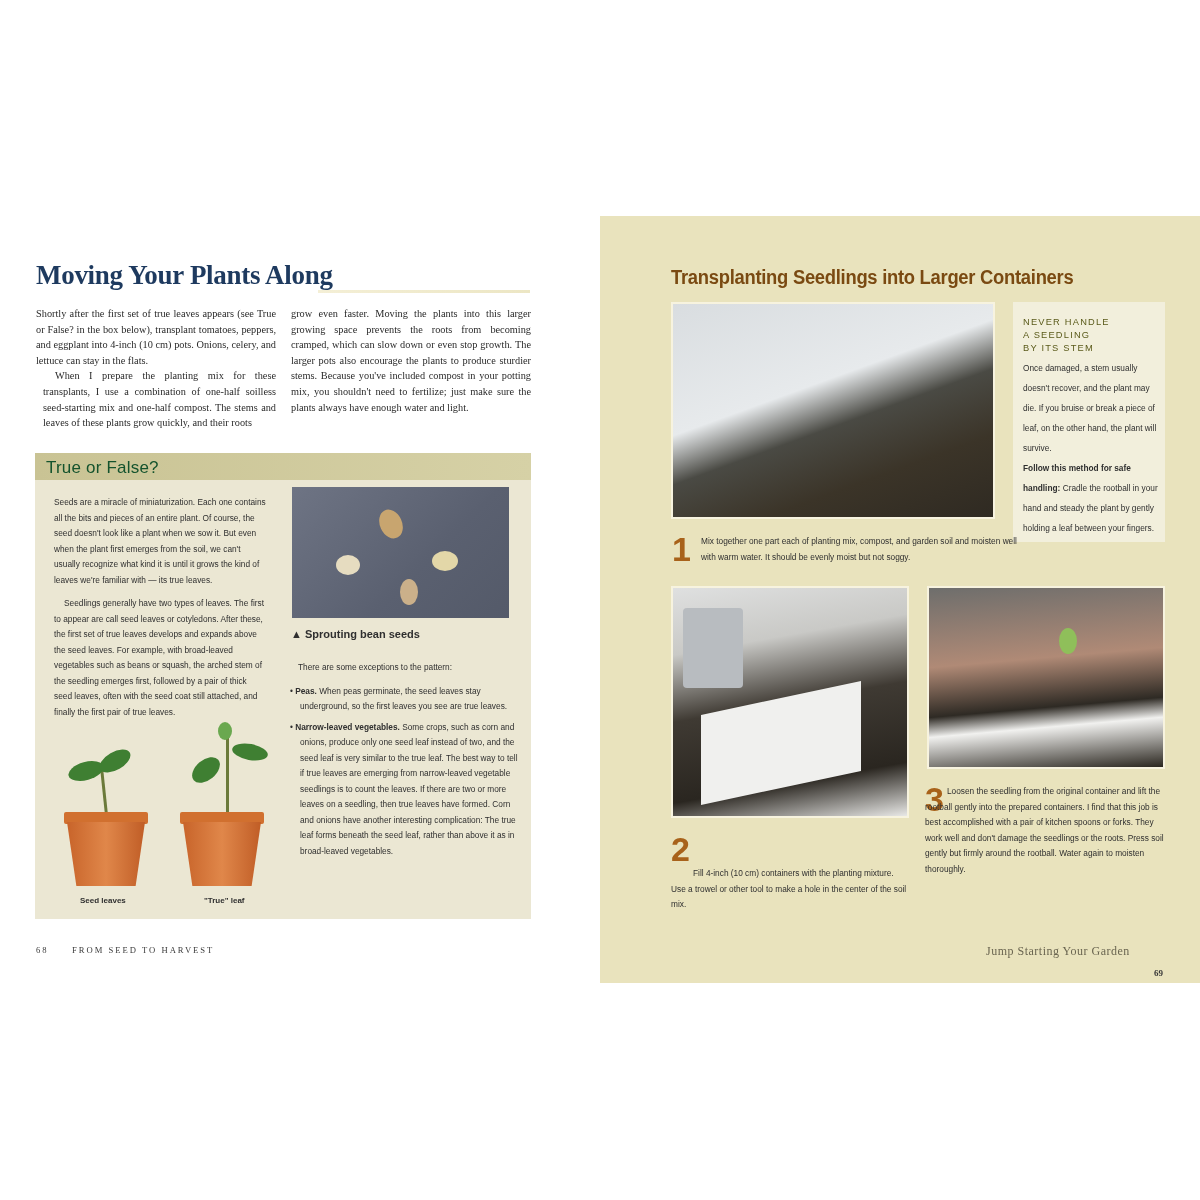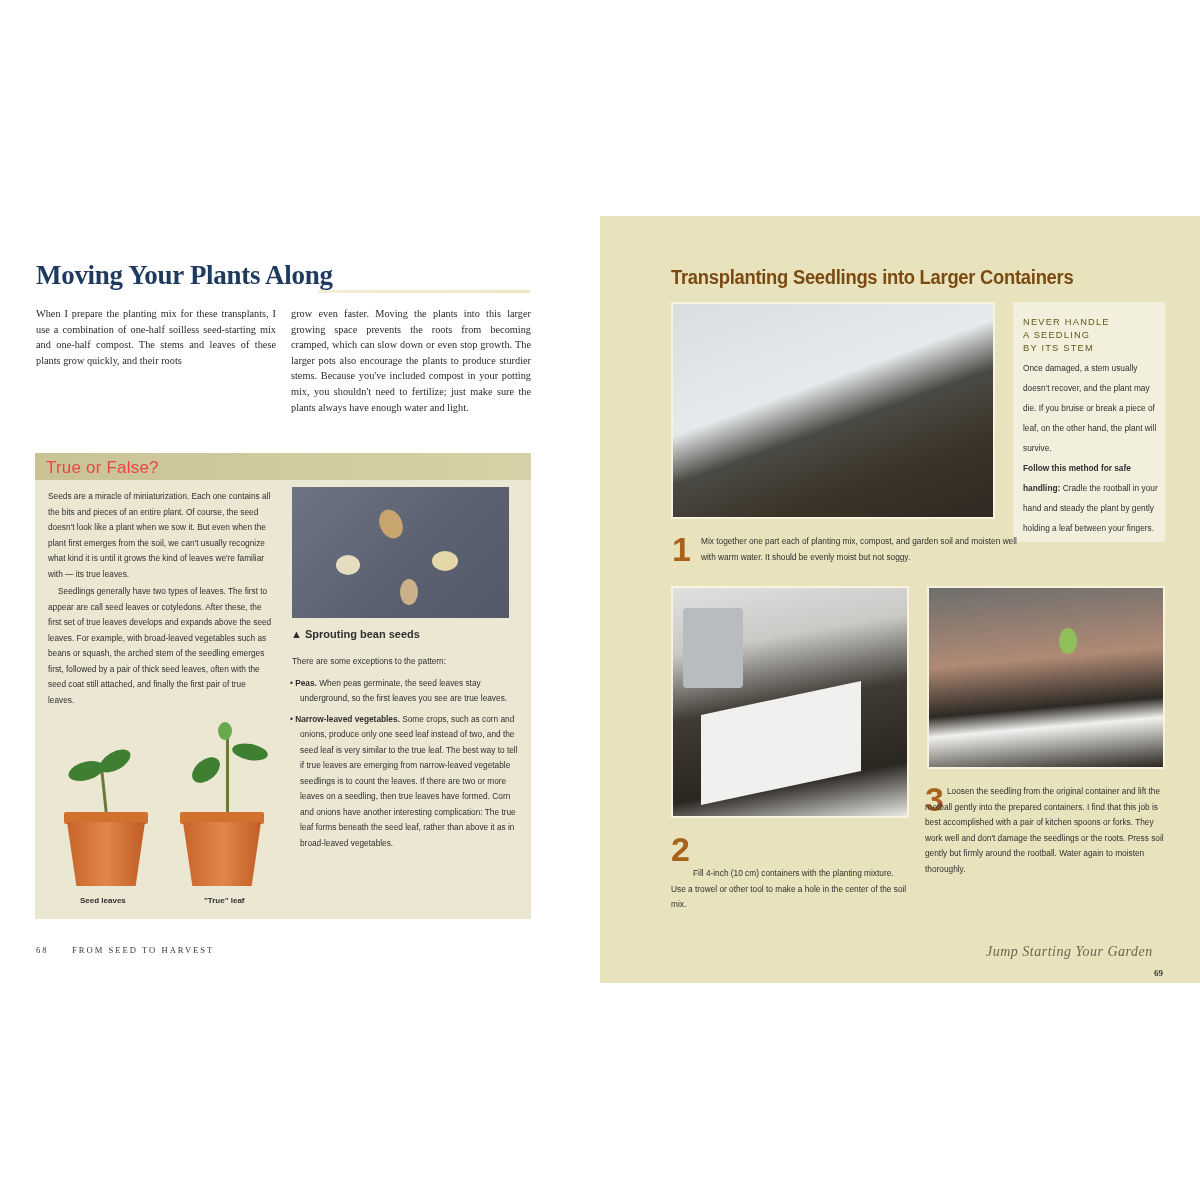--- a/index.html
+++ b/index.html
@@ -10,23 +10,23 @@
   .left-title { left:36px; top:260px; font-family:"Liberation Serif", serif; font-size:27px; font-weight:bold; color:#1e3a5f; letter-spacing:-0.3px; }
   .title-rule { left:318px; top:290px; width:212px; height:3px; background:linear-gradient(to right,#f4efd6,#ece6c4); }
   .body-col { font-family:"Liberation Serif", serif; font-size:10.3px; line-height:15.6px; color:#2a2a2a; text-align:justify; }
   .body-col p { margin:0; }
   .body-col p + p { text-indent:12px;margin-left:7px; }
   .col1 { left:36px; top:306px; width:240px; }
   .col2 { left:291px; top:306px; width:240px; }
 
   .tf-box { left:35px; top:453px; width:496px; height:466px; background:#ebe7d3; }
   .tf-header { left:35px; top:453px; width:496px; height:27px; background:linear-gradient(to right,#c9c394,#d6d1a6); }
-  .tf-title { left:46px; top:458px; font-size:17px; color:#ef4444; letter-spacing:0.2px; }
+  .tf-title { left:46px; top:458px; font-size:17px; color:#14532d; letter-spacing:0.2px; }
   .tf-text { font-size:8.3px; line-height:15.5px; color:#2f2f2f; }
-  .tf-text p { margin:2px; }
+  .tf-text p { margin:8px; }
   .tf-left { left:46px; top:487px; width:228px; }
   .tf-left p + p { text-indent:10px; }
   .seed-photo { left:292px; top:487px; width:217px; height:131px; background:linear-gradient(135deg,#6e7484,#5a6070 60%,#545a69); }
   .caption { left:291px; top:627px; font-size:11px; font-weight:bold; color:#2f2f2f; }
   .tf-right { left:290px; top:652px; width:230px; }
   .tf-right ul { margin:6px 0 0 0; padding:0; list-style:none; }
   .tf-right li { padding-left:10px; text-indent:-10px; margin-bottom:5px; }
   .tf-right li b { font-weight:bold; }
 
   .pot { width:78px; height:64px; background:linear-gradient(to right,#c8642a,#e0874a 50%,#c05d26); clip-path:polygon(0 0,100% 0,88% 100%,12% 100%); }
@@ -51,30 +51,31 @@
 
   .step-num { font-size:34px; font-weight:bold; color:#a8621a; line-height:30px; }
   .step-text { font-size:8.3px; line-height:15.5px; color:#2f2f2f; }
   .step1 { left:672px; top:534px; }
   .step1-text { left:690px; top:534px; width:320px;margin-left:11px; }
   .step2 { left:671px; top:834px; }
   .step2-text { left:671px; top:866px; width:236px; text-indent:22px; }
   .step3 { left:925px; top:784px; }
   .step3-text { left:925px; top:784px; width:240px; text-indent:22px; }
 
-  .right-folio { left:986px; top:944px; font-family:"Liberation Serif", serif; font-style:italic; font-size:14px; color:#6a6550; letter-spacing:0.5px; }
+  .right-folio { left:986px; top:944px; font-family:"Liberation Serif", serif; font-size:12px; color:#6a6550; letter-spacing:0.5px; }
   .right-pg { left:1154px; top:968px; font-family:"Liberation Serif", serif; font-size:9px; color:#3a3a3a; font-weight:bold; }
 </style>
 </head>
 <body>
 
 <div class="abs left-title">Moving Your Plants Along</div>
 <div class="abs title-rule"></div>
 
 <div class="abs body-col col1">
+  <p>Shortly after the first set of true leaves appears (see True or False? in the box below), transplant tomatoes, peppers, and eggplant into 4-inch (10 cm) pots. Onions, celery, and lettuce can stay in the flats.</p>
   <p>When I prepare the planting mix for these transplants, I use a combination of one-half soilless seed-starting mix and one-half compost. The stems and leaves of these plants grow quickly, and their roots</p>
 </div>
 <div class="abs body-col col2">
   <p>grow even faster. Moving the plants into this larger growing space prevents the roots from becoming cramped, which can slow down or even stop growth. The larger pots also encourage the plants to produce sturdier stems. Because you've included compost in your potting mix, you shouldn't need to fertilize; just make sure the plants always have enough water and light.</p>
 </div>
 
 <div class="abs tf-box"></div>
 <div class="abs tf-header"></div>
 <div class="abs tf-title">True or False?</div>
 

